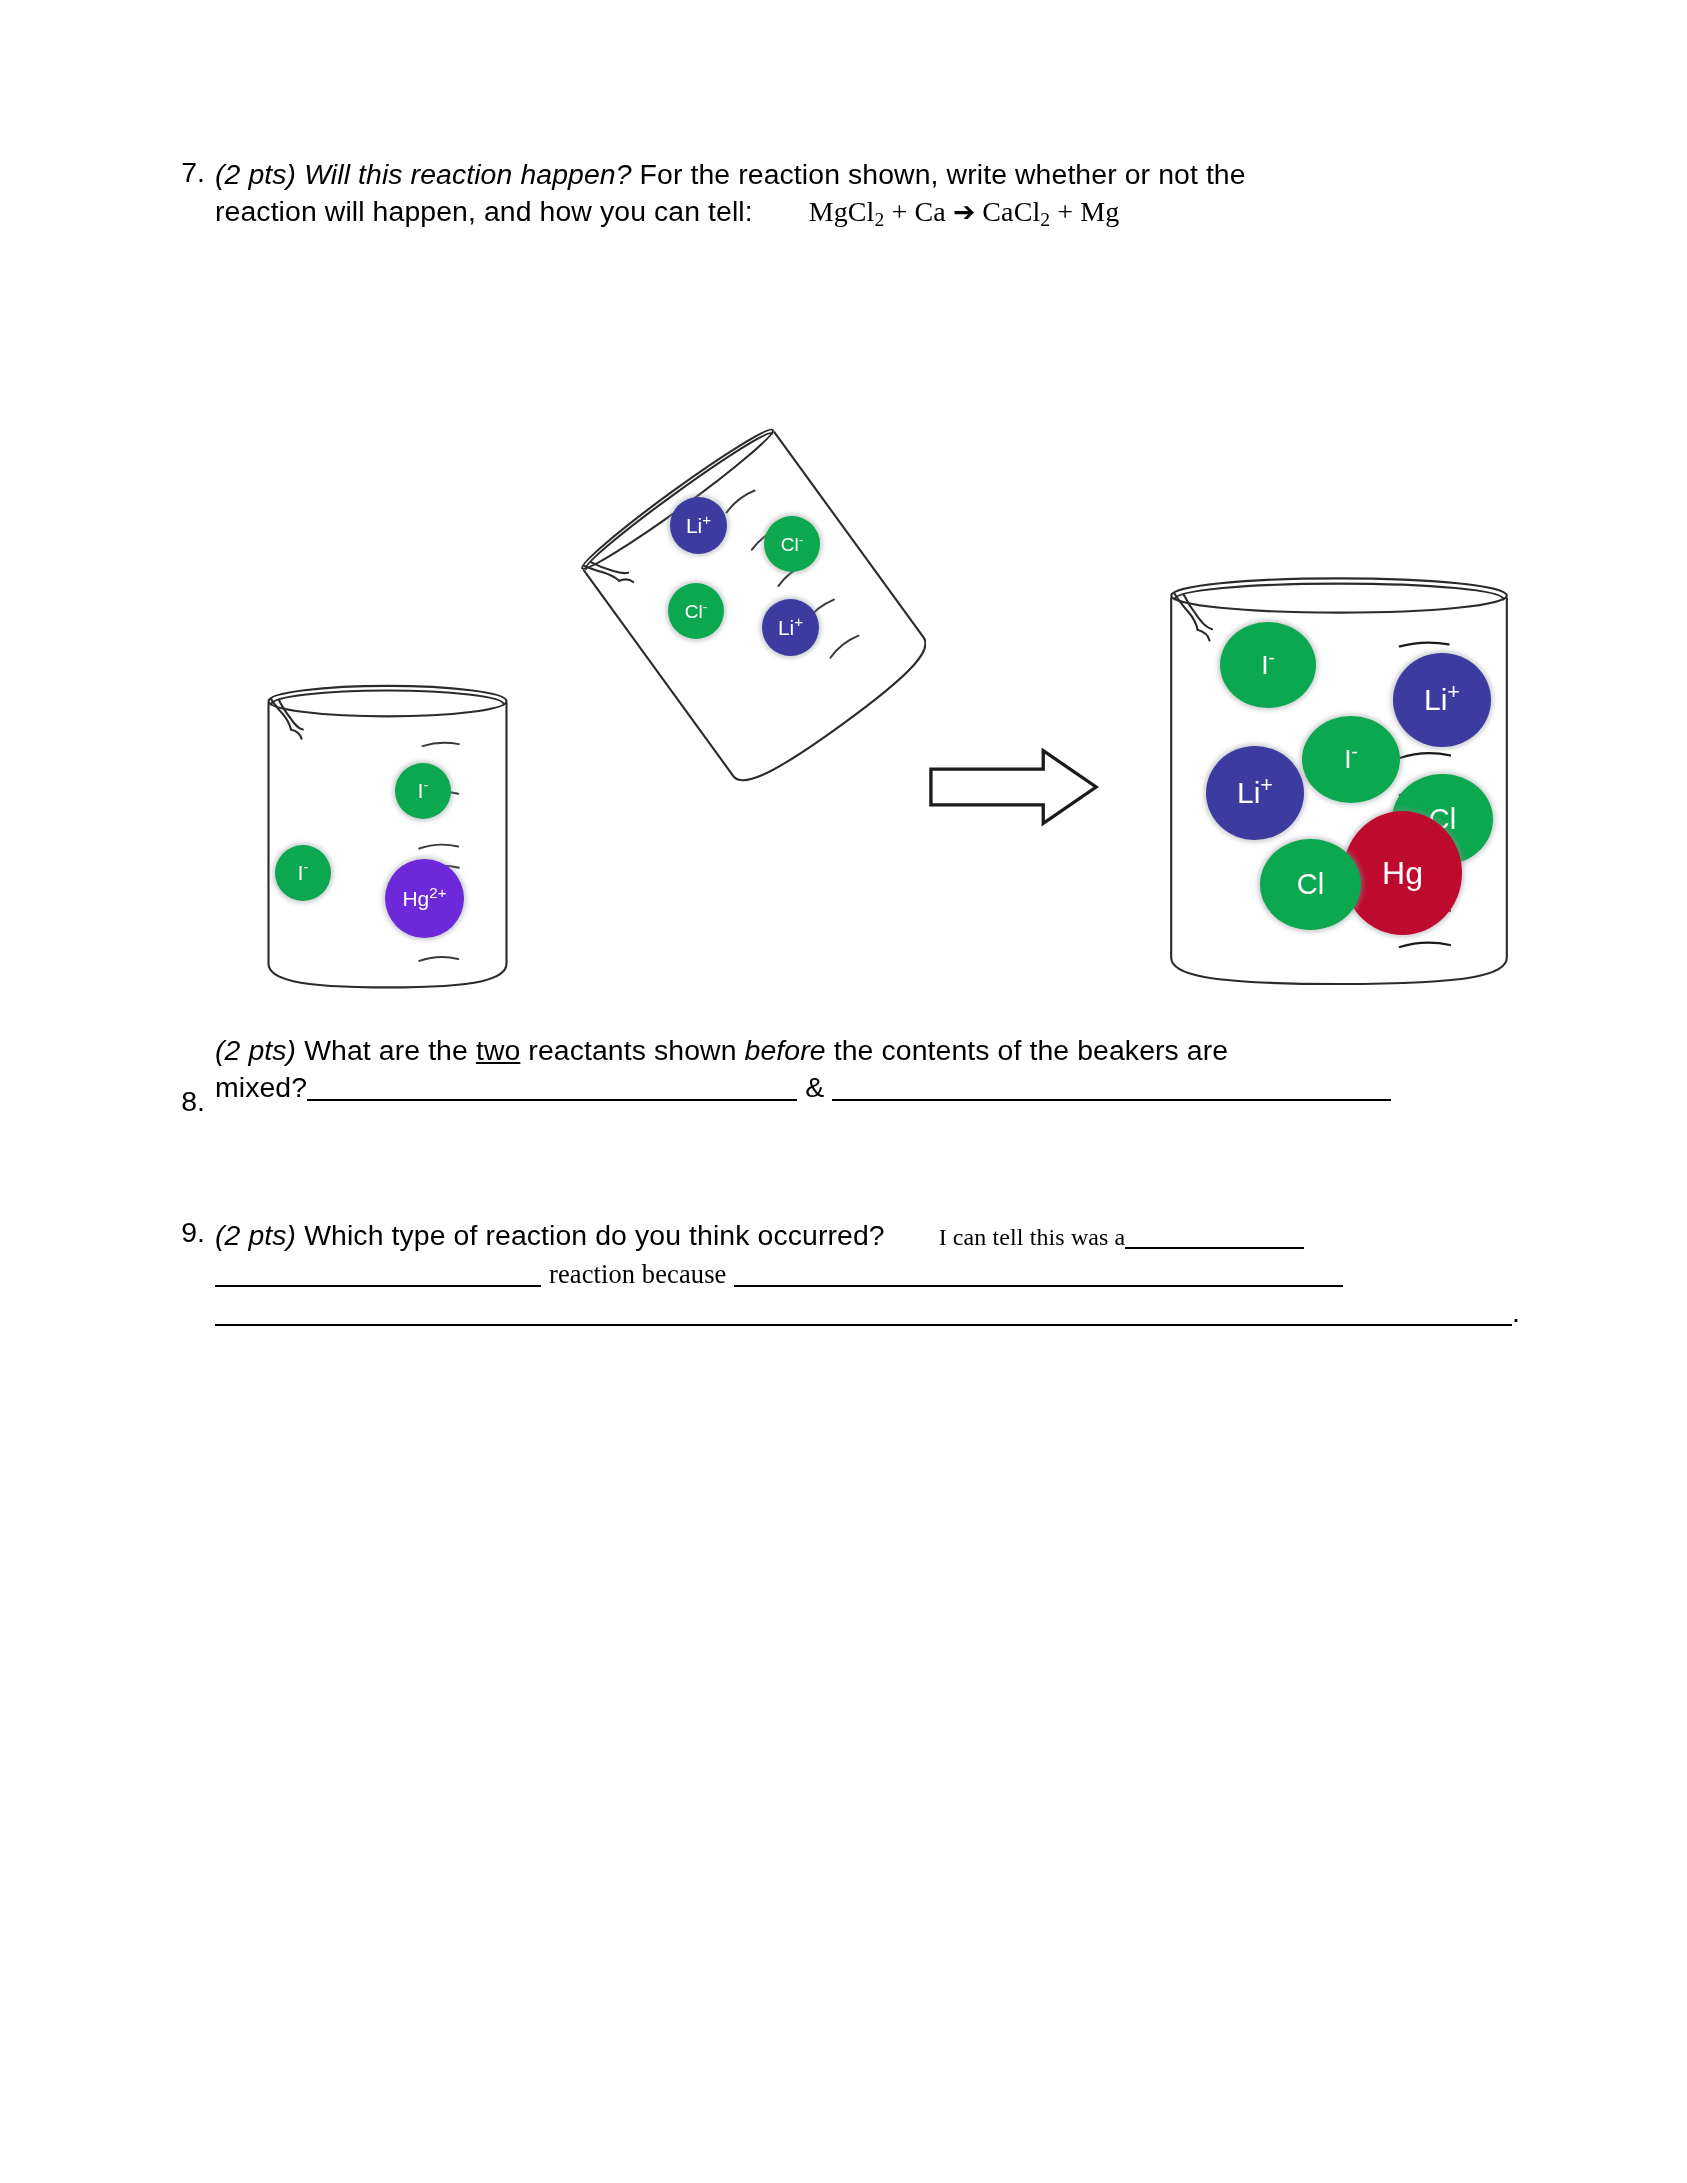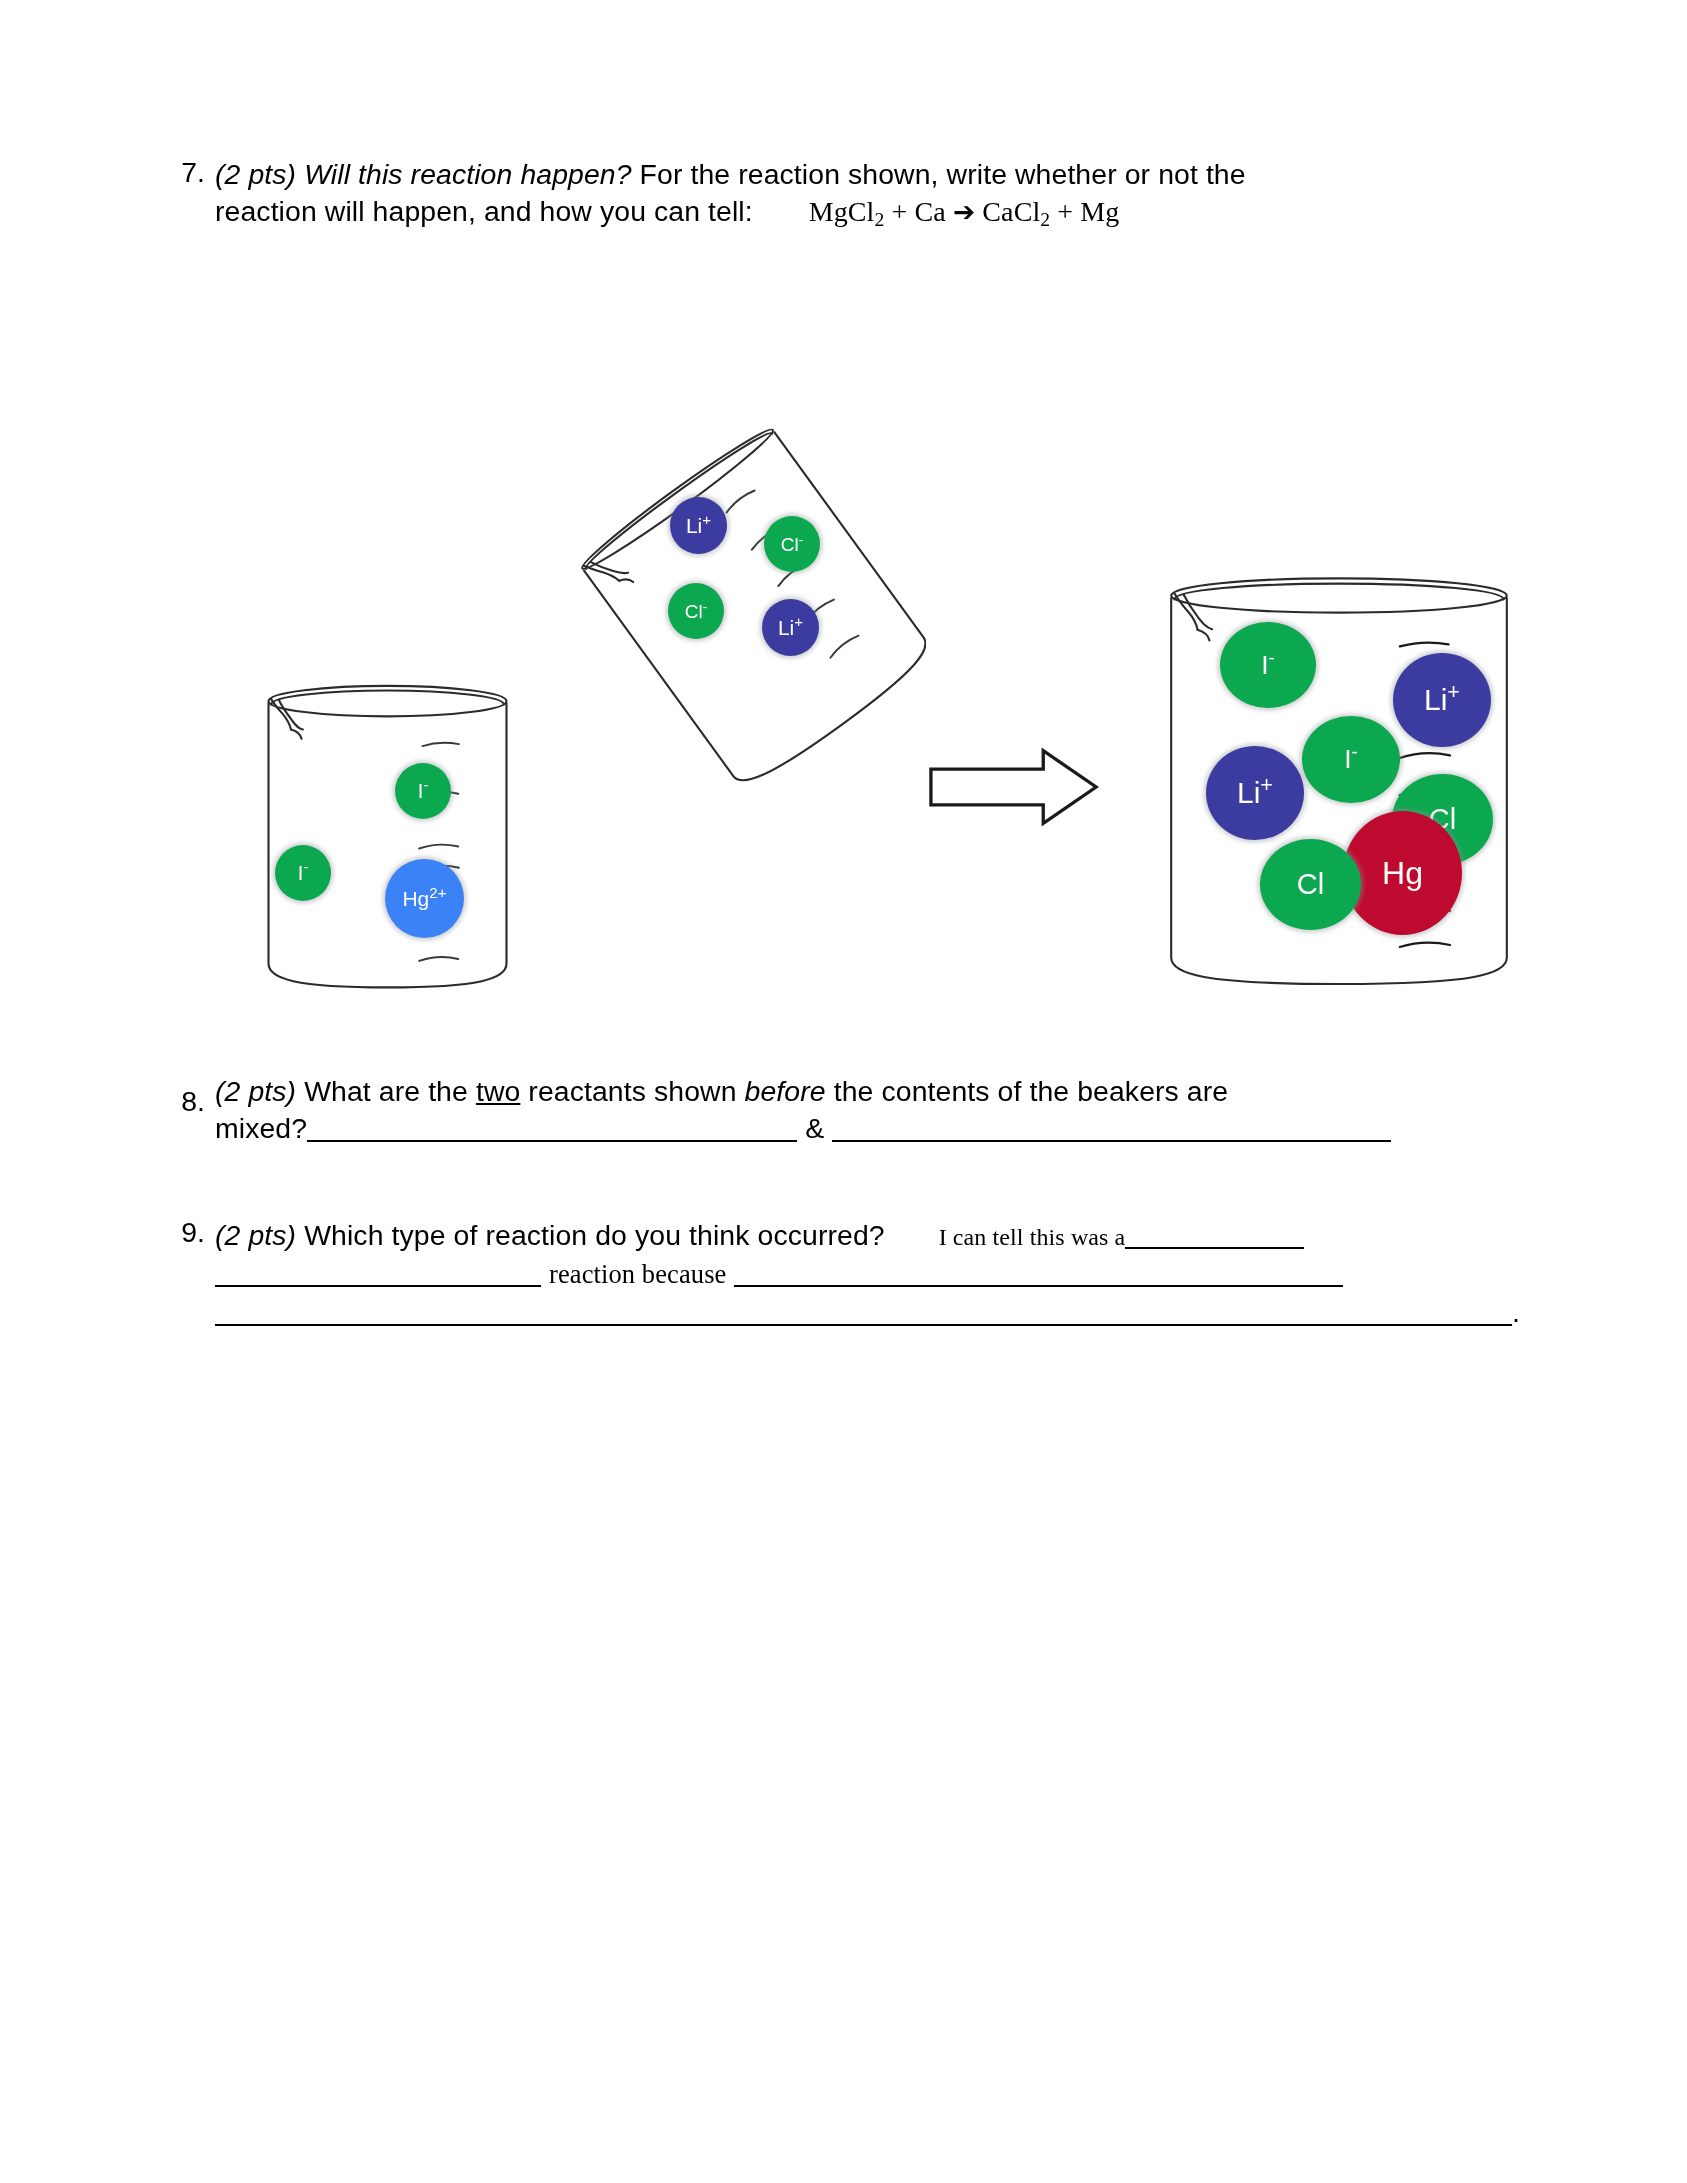--- a/index.html
+++ b/index.html
@@ -141,21 +141,21 @@
           <path d="M248,428 C268,421 290,421 307,425"></path>
         </g>
       </svg>
 
       <div class="ion" style="left:140px; top:85px; width:56px; height:56px; background:#0BA84F; font-size:20px;">
         <span>I<span class="sup">-</span></span>
       </div>
       <div class="ion" style="left:20px; top:167px; width:56px; height:56px; background:#0BA84F; font-size:20px;">
         <span>I<span class="sup">-</span></span>
       </div>
-      <div class="ion" style="left:130px; top:181px; width:79px; height:79px; background:#3b82f6; font-size:21px;">
+      <div class="ion" style="left:130px; top:181px; width:79px; height:79px; background:#6d28d9; font-size:21px;">
         <span>Hg<span class="sup">2+</span></span>
       </div>
     </div>
 
     <div class="beaker-wrap" style="left:569px; top:0px; width:357px; height:410px;">
       <svg width="357" height="410" viewBox="0 0 540 620">
         <g transform="rotate(-36 270 300)">
           <g fill="none" stroke="#2b2b2b" stroke-width="3.2" stroke-linecap="round" stroke-linejoin="round">
 
             <path d="M92,120 C92,112 175,106 270,106 C365,106 448,112 448,120 C448,128 365,134 270,134 C175,134 92,128 92,120 Z"></path>
@@ -243,21 +243,21 @@
         <span>Hg</span>
       </div>
       <div class="ion" style="left:106px; top:270px; width:101px; height:91px; background:#0BA84F; font-size:29px;">
         <span>Cl</span>
       </div>
     </div>
   </div>
 
   <div class="num" style="left:159px; top:1085px;">8.</div>
 
-  <div class="qblock" style="left:215px; top:1073px; width:1297px;">
+  <div class="qblock" style="left:215px; top:1032px; width:1297px;">
     <span class="it">(2 pts)</span><span> What are the </span><span class="u">two</span><span> reactants shown </span><span class="it">before</span><span> the contents of the beakers are</span><br>
     <span>mixed?</span><span class="blank" style="width:490px;"></span><span>&nbsp;</span><span>&amp;</span><span>&nbsp;</span><span class="blank" style="width:559px;"></span>
   </div>
 
   <div class="num" style="left:159px; top:1216px;">9.</div>
 
   <div class="qblock" style="left:215px; top:1216px; width:1330px; line-height:1.34;">
     <span class="it"> (2 pts)</span><span> Which type of reaction do you think occurred? </span><span class="serif it" style="font-size:24px;margin-left:46px;">I can tell this was a</span><span class="blank-thin" style="width:179px;"></span><br>
     <span class="blank-thin" style="width:326px;"></span><span>&nbsp;</span><span class="serif it" style="font-size:26.5px;margin-top:12px;">reaction because</span><span>&nbsp;</span><span class="blank-thin" style="width:609px;"></span><br>
     <span class="blank-thin" style="width:1297px;"></span><span>.</span>

